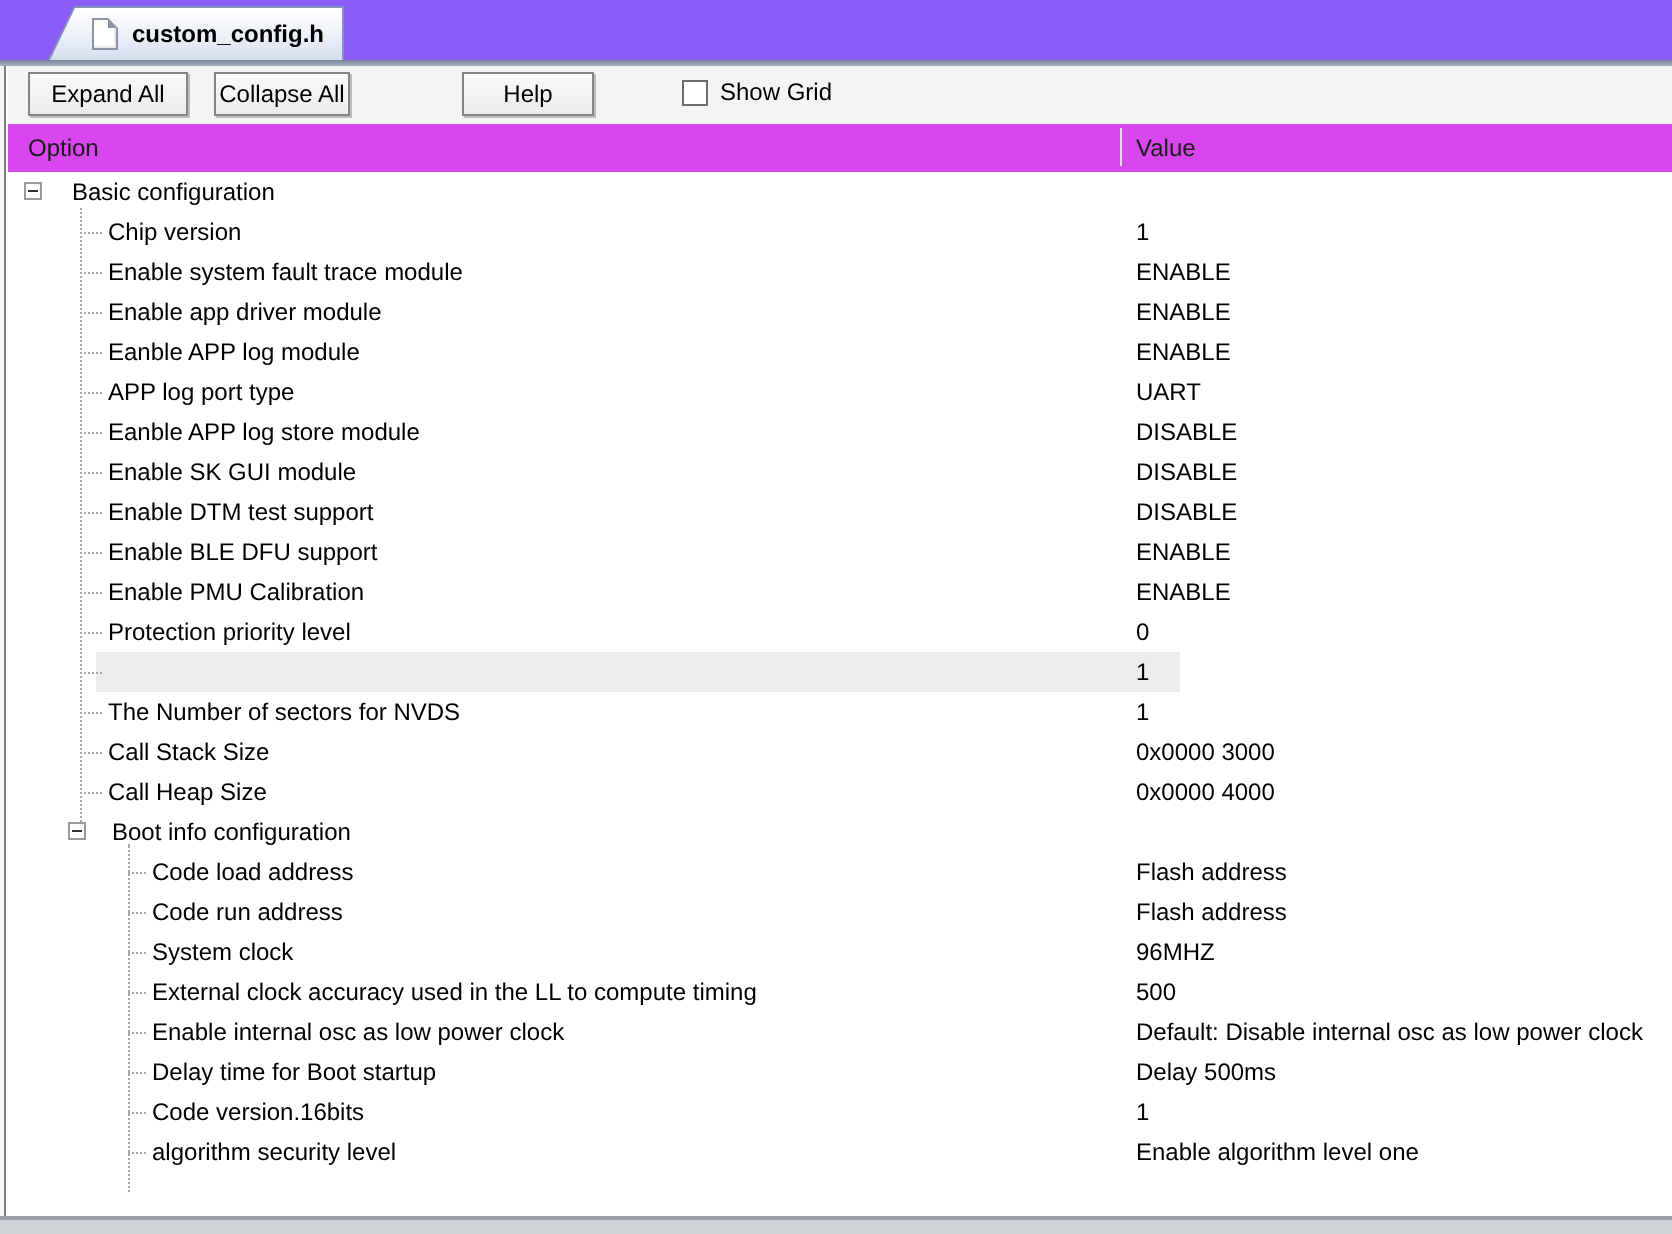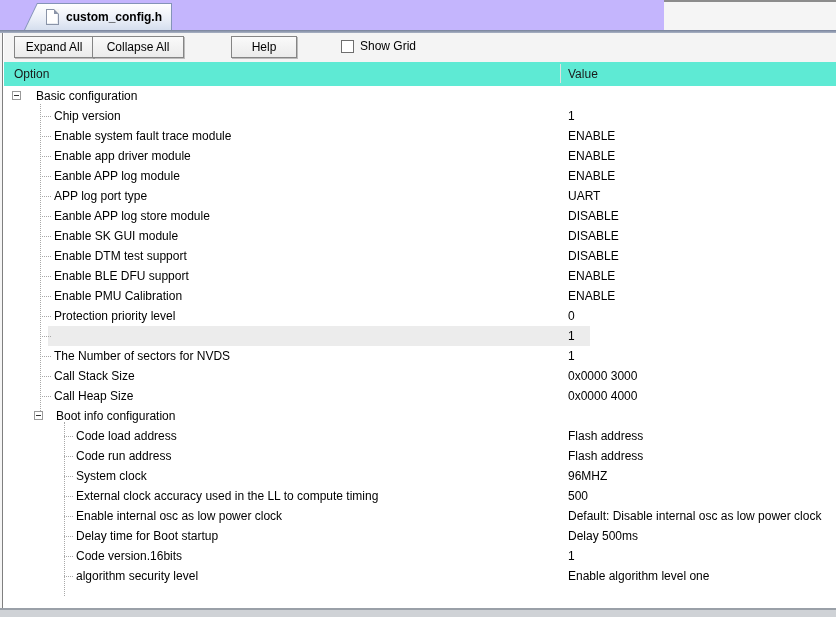--- a/index.html
+++ b/index.html
@@ -6,21 +6,21 @@
   html,body { width:836px; height:617px; }
   body {
     font-family:"Liberation Sans","DejaVu Sans",sans-serif;
     font-size:12px; color:#000; background:#f5f5f5; position:relative; overflow:hidden;
   }
   
   .top-strip-left { position:absolute; left:0; top:0; width:250px; height:5px; background:#b1b1b1; }
   .top-strip-right { position:absolute; left:250px; top:0; width:586px; height:2px; background:#8c8c8c; }
 
   
-  .tabbar { position:absolute; left:0; top:0; width:664px; height:30px; background:#c4b5fd; }
+  .tabbar { position:absolute; left:0; top:0; width:836px; height:30px; background:#8b5cf6; }
   .tab { position:absolute; left:24px; top:3px; width:148px; height:27px; }
   .tab-border { position:absolute; inset:0; background:#8494b8;
                 clip-path:polygon(13px 0, 100% 0, 100% 100%, 0 100%); }
   .tab-fill { position:absolute; left:1px; top:1px; right:1px; bottom:0;
               background:linear-gradient(#ffffff, #e9eef7 60%, #d5deee);
               clip-path:polygon(12.5px 0, 100% 0, 100% 100%, 0 100%); }
   .tab-content { position:absolute; inset:0; display:flex; align-items:center; padding-left:22px; }
   .doc-icon { position:relative; width:13px; height:16px; background:#fff;
               border:1px solid #8a94a8; margin-right:7px;
               box-shadow:inset -1px -1px 0 #e8ecf2; }
@@ -30,35 +30,35 @@
   .tab-label { font-weight:bold; font-size:12px; color:#000; }
   .tabbar-bottom { position:absolute; left:0; top:30px; width:836px; height:3px;
               background:linear-gradient(#77829b,#a9b2c4); }
 
   
   .toolbar { position:absolute; left:0; top:33px; width:836px; height:29px; background:#f4f4f4;padding-left:15px; }
   .btn { position:absolute; top:3px; height:22px; background:linear-gradient(#fafafa,#ebebeb);
          border:1px solid #858585; box-shadow:1px 1px 0 rgba(120,120,120,.45);
          font-family:inherit; font-size:12px; color:#000; text-align:center; line-height:20px; cursor:default; }
   .btn-expand { left:14px; width:80px; }
-  .btn-collapse { left:92px; width:92px; }
+  .btn-collapse { left:107px; width:68px; }
   .btn-help { left:231px; width:66px; }
   .checkbox-wrap { position:absolute; left:341px; top:6px; display:flex; align-items:center;text-align:right; }
   .checkbox { width:13px; height:13px; background:#fff; border:1px solid #6e6e6e; }
   .checkbox-label { margin-left:6px; font-size:12px; }
 
   
   .edge-left-dark { position:absolute; left:2px; top:33px; width:1px; height:577px; background:#7f7f7f; }
   .edge-left-light { position:absolute; left:3px; top:33px; width:1px; height:577px; background:#ffffff; }
   .edge-bottom-dark { position:absolute; left:0; top:608px; width:836px; height:2px; background:#9aa0a8; }
   .edge-bottom-fill { position:absolute; left:0; top:610px; width:836px; height:7px; background:#cfd2d6; }
 
   
   .grid { position:absolute; left:4px; top:62px; width:832px; height:546px; background:#ffffff; }
-  .grid-header { position:relative; height:24px; background:#5eead4;padding-left:40px; }
+  .grid-header { position:relative; height:24px; background:#d946ef;padding-left:40px; }
   .hdr-option { position:absolute; left:10px; top:5px; color:#1a1a1a; }
   .hdr-value { position:absolute; left:564px; top:5px; color:#1a1a1a; }
   .hdr-sep { position:absolute; left:556px; top:2px; width:1px; height:19px; background:#e0e0e0; }
 
   .rows { position:relative; }
   .row { position:relative; height:20px; line-height:20px; white-space:nowrap; }
   .row .label { position:absolute; top:0; font-size:12px; color:#000; }
   .row .value { position:absolute; left:564px; top:0; font-size:12px; color:#000; }
   .row.level0 .label { left:32px; }
   .row.level1 .label { left:50px; }

